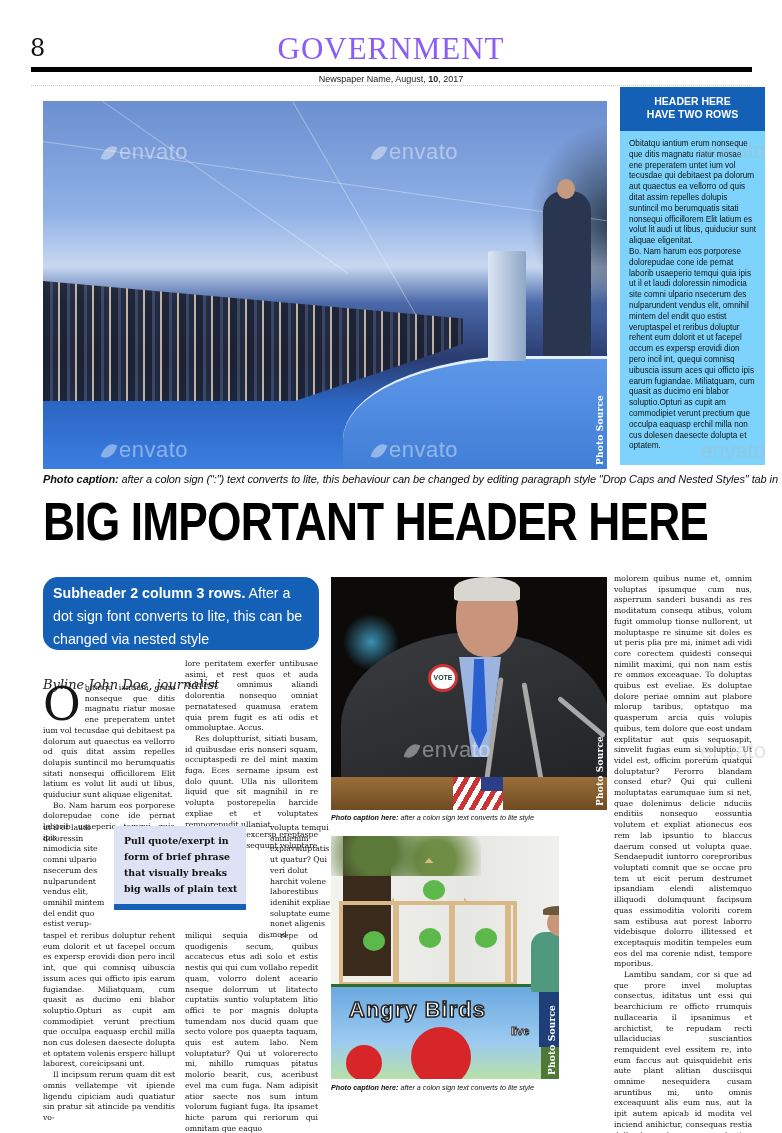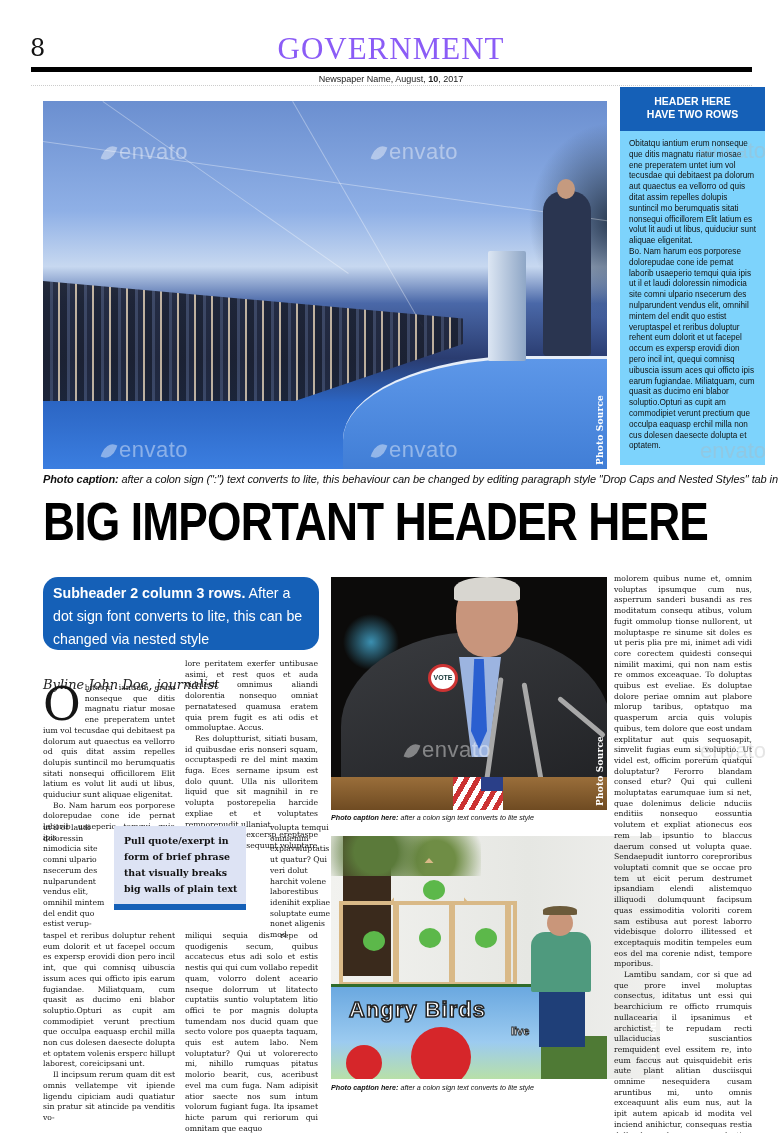--- a/index.html
+++ b/index.html
@@ -72,21 +72,21 @@
   .photo2 .tie { position: absolute; left: 140px; top: 82px; width: 16px; height: 90px; background: #2a5fd0; clip-path: polygon(20% 0,80% 0,100% 80%,50% 100%,0 80%); }
   .photo2 .head { position: absolute; left: 125px; top: 2px; width: 62px; height: 78px; border-radius: 45% 45% 45% 45%; background: #c8957c; }
   .photo2 .hair { position: absolute; left: 123px; top: 0; width: 66px; height: 24px; border-radius: 50% 50% 10% 10%; background: #d8d6d0; }
   .photo2 .badge { position: absolute; left: 97px; top: 87px; width: 30px; height: 28px; border-radius: 50%; background: #fff; border: 3px solid #c33; font-family: "Liberation Sans", sans-serif; font-weight: bold; font-size: 7px; text-align: center; line-height: 22px; color: #133; }
   .photo2 .mic { position: absolute; background: #a8a8a8; width: 5px; border-radius: 3px; }
   .photo2 .lectern { position: absolute; left: 0; top: 200px; width: 276px; height: 33px; background: linear-gradient(180deg,#9a6e3a,#6f4b22); }
   .photo2 .flag { position: absolute; left: 122px; top: 200px; width: 50px; height: 33px; background: repeating-linear-gradient(120deg,#c33 0 5px,#fff 5px 10px); }
   .photo2 .flag::before { content: ""; position: absolute; right: 0; top: 0; width: 22px; height: 14px; background: #2a3f88; }
 
   
-  .photo3 { position: absolute; left: 331px; top: 836px; width: 329px; height: 243px; overflow: hidden; background: linear-gradient(90deg,#f2f2ef 0%,#e6e7e3 60%,#f0f0ee 100%); }
+  .photo3 { position: absolute; left: 331px; top: 836px; width: 228px; height: 243px; overflow: hidden; background: linear-gradient(90deg,#f2f2ef 0%,#e6e7e3 60%,#f0f0ee 100%); }
   .photo3 .tree { position: absolute; left: 12px; top: 0; width: 48px; height: 140px; background: #3a2a1c; }
   .photo3 .leaves { position: absolute; left: 0; top: 0; width: 150px; height: 40px; background: radial-gradient(circle at 30% 40%, #5b7a3a 0 20%, rgba(0,0,0,0) 50%), radial-gradient(circle at 70% 60%, #6f8d45 0 18%, rgba(0,0,0,0) 45%); }
   .photo3 .house { position: absolute; left: 8px; top: 65px; width: 178px; height: 85px; border: 4px solid #d9b987; background: repeating-linear-gradient(90deg, transparent 0 50px, #d9b987 50px 56px); }
   .photo3 .roof { position: absolute; left: 58px; top: 22px; width: 80px; height: 45px; border: 5px solid #d9b987; border-bottom: none; clip-path: polygon(50% 0, 100% 100%, 0 100%); background: transparent; }
   .photo3 .pig { position: absolute; width: 22px; height: 20px; border-radius: 50%; background: #5cb84a; }
   .photo3 .banner { position: absolute; left: 0; top: 148px; width: 210px; height: 95px; background: linear-gradient(180deg,#6aa8e0,#9ccbf0 60%,#b8e0a8); border-top: 3px solid #2f6b2a; }
   .photo3 .banner-text { position: absolute; left: 18px; top: 10px; font-family: "Liberation Sans", sans-serif; font-weight: bold; font-size: 22px; color: #fff; -webkit-text-stroke: 1.5px #222; letter-spacing: 1px; }
   .photo3 .banner-live { position: absolute; left: 180px; top: 38px; font-family: "Liberation Sans", sans-serif; font-weight: bold; font-size: 11px; color: #fff; -webkit-text-stroke: 0.8px #222; }
   .photo3 .bird { position: absolute; border-radius: 50%; background: #d6262a; }
   .photo3 .man { position: absolute; left: 200px; top: 70px; width: 60px; height: 173px; }

